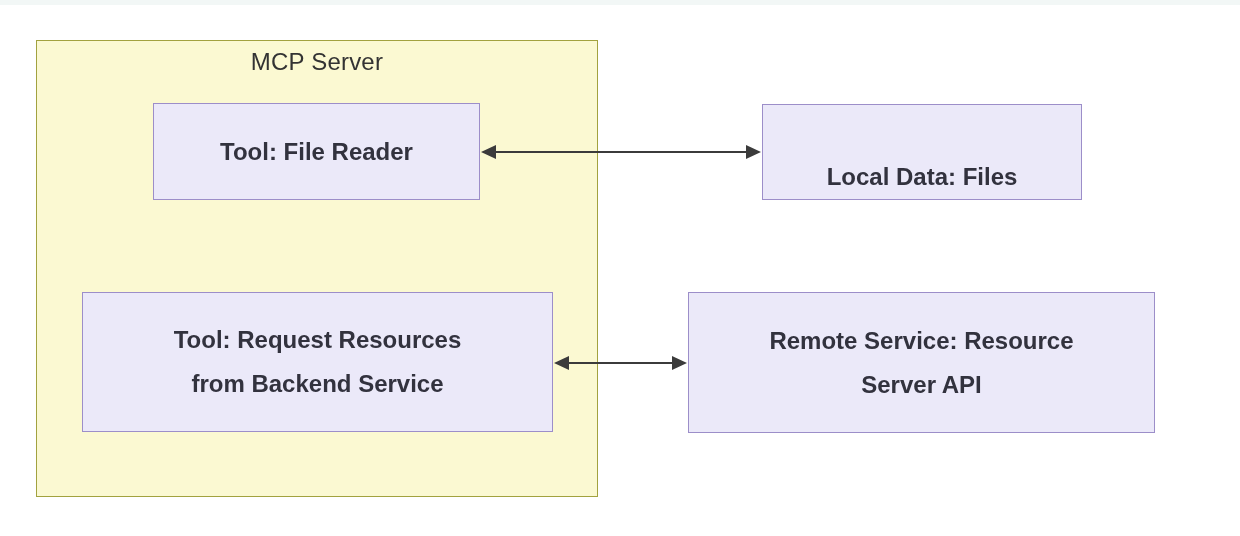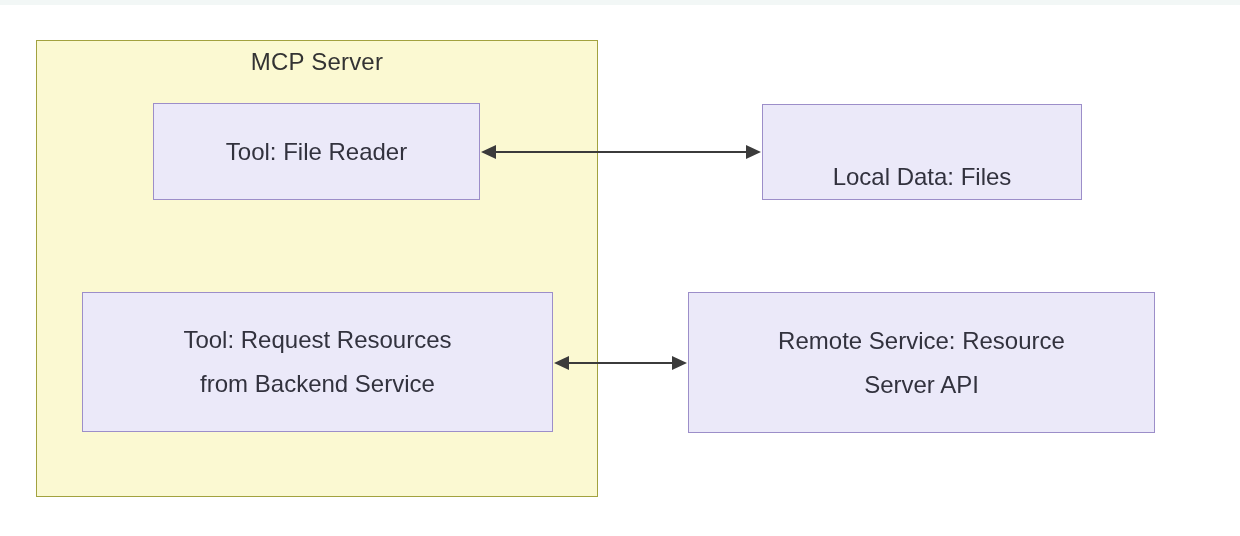--- a/index.html
+++ b/index.html
@@ -39,20 +39,21 @@
     background: #ebe9f9;
     border: 1.5px solid #9c8ec9;
     color: #32323e;
     font-size: 24px;
     display: flex;
     flex-direction: column;
     align-items: center;
     justify-content: center;
     text-align: center;
     line-height: 44px;
+    font-weight: bold;
   }
   .node-file-reader   { left: 153px; top: 103px; width: 327px; height: 97px;  }
   .node-local-data    { left: 762px; top: 104px; width: 320px; height: 96px; justify-content: flex-end;  }
   .node-request-res   { left: 82px;  top: 292px; width: 471px; height: 140px; }
   .node-remote-service{ left: 688px; top: 292px; width: 467px; height: 141px; }
   .edges-overlay {
     position: absolute; left: 0; top: 0;
     width: 1240px; height: 536px;
     pointer-events: none;
   }

